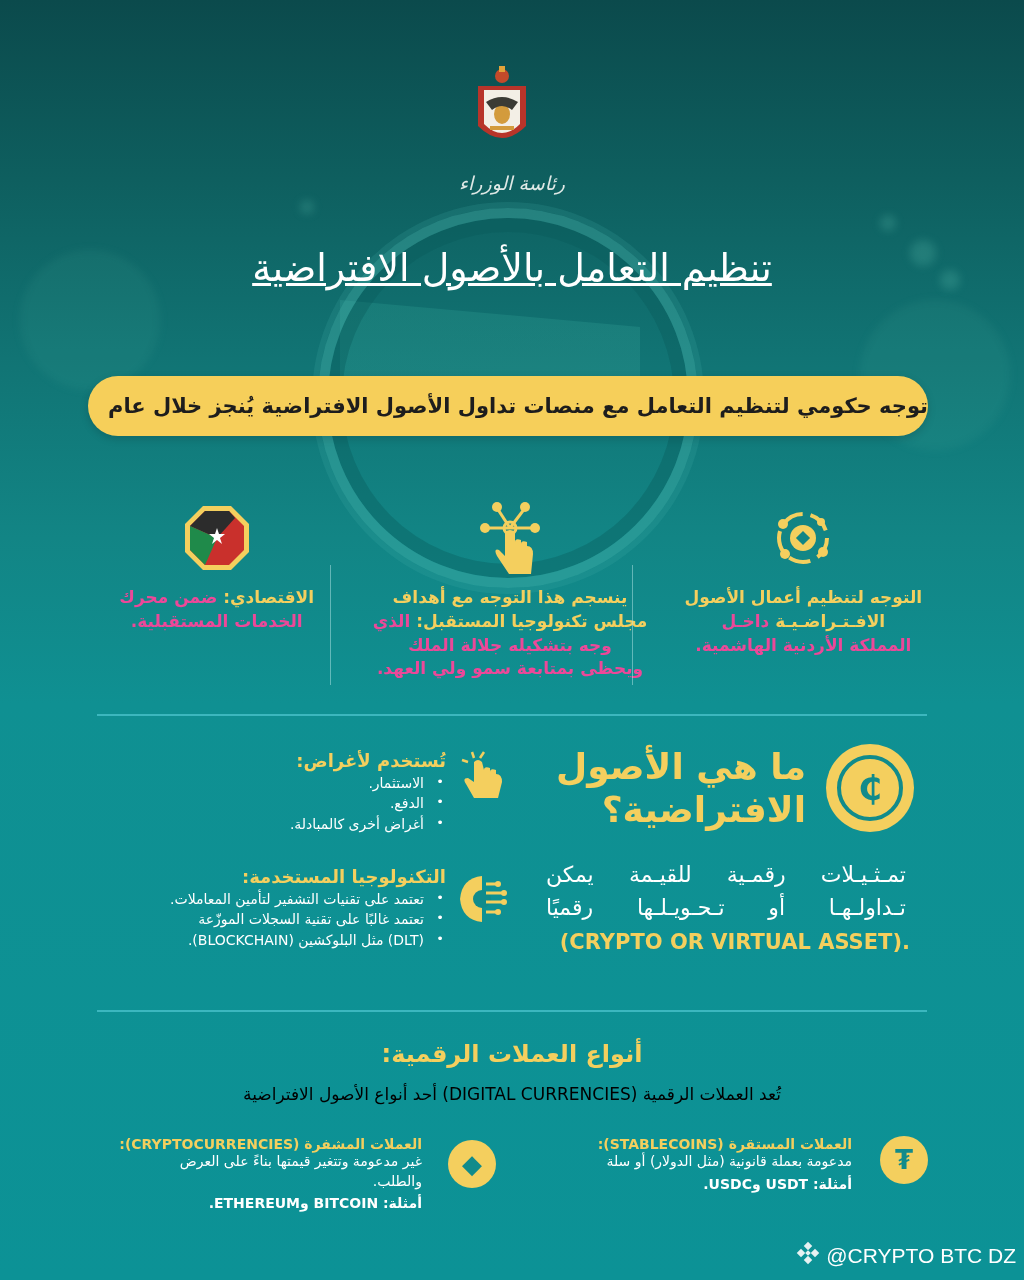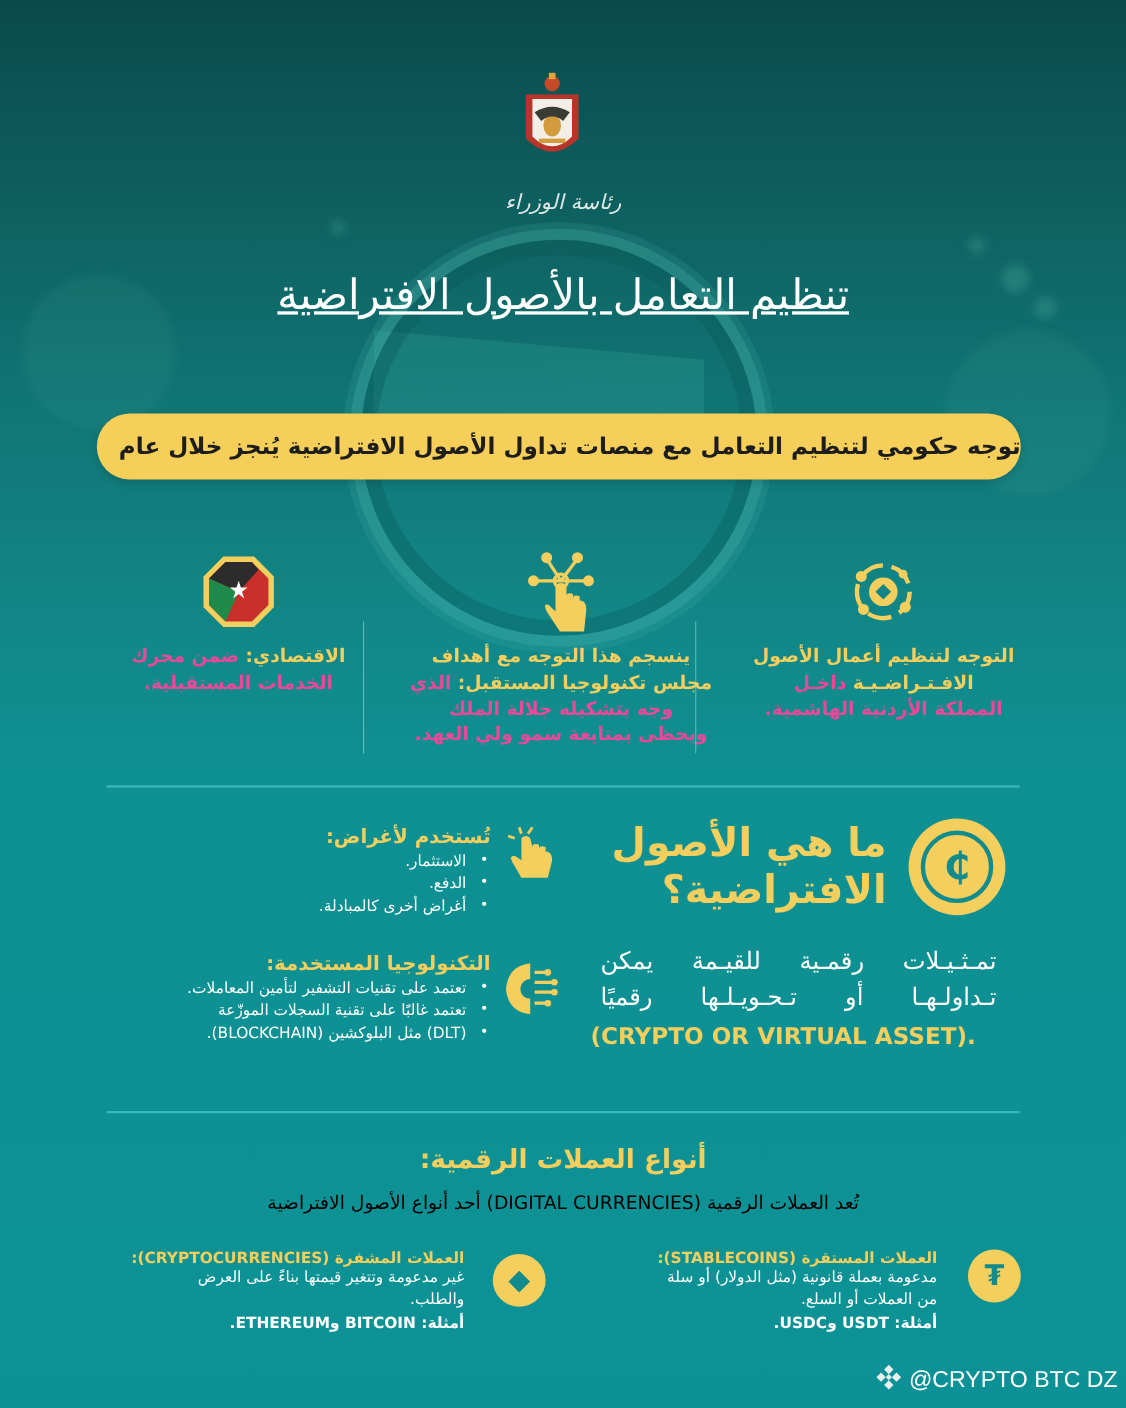--- a/index.html
+++ b/index.html
@@ -56,21 +56,21 @@
   .coin {
     position: absolute; left: 826px; top: 744px; width: 88px; height: 88px; border-radius: 50%;
     background: #f4cf5e; display: flex; align-items: center; justify-content: center;
   }
   .coin .inner { width: 66px; height: 66px; border-radius: 50%; border: 4px solid #118b8b; display: flex; align-items: center; justify-content: center; color: #118b8b; font-size: 34px; font-weight: bold; }
   .what-desc {
     position: absolute; right: 118px; top: 858px; width: 360px; text-align: justify; text-align-last: justify;
     font-size: 22px; line-height: 1.5; color: #ffffff;
   }
   .what-en {
-    position: absolute; right: 132px; top: 930px; color: #f4cf5e; font-weight: bold; font-size: 21px; direction: ltr; text-align: center;
+    position: absolute; right: 114px; top: 930px; color: #f4cf5e; font-weight: bold; font-size: 21px; direction: ltr; text-align: right;
     width: 360px;
   }
   .info-block { position: absolute; text-align: right; }
   .info-block h4 { color: #f4cf5e; font-size: 18px; font-weight: bold; margin-bottom: 2px; }
   .info-block ul { list-style: none; }
   .info-block li { font-size: 14px; line-height: 1.45; color: #fff; position: relative; padding-right: 22px; }
   .info-block li::before { content: "•"; position: absolute; right: 2px; color: #fff; font-size: 13px; }
   .types-title { position: absolute; left: 0; right: 0; top: 1040px; text-align: center; color: #f4cf5e; font-weight: bold; font-size: 24px; }
   .types-sub { position: absolute; left: 0; right: 0; top: 1084px; text-align: center; color: #000000; font-size: 17px; }
   .tcoin { position: absolute; width: 48px; height: 48px; border-radius: 50%; background: #f4cf5e; display: flex; align-items: center; justify-content: center; color: #118b8b; font-size: 26px; font-weight: bold; }
@@ -243,21 +243,20 @@
 
 <div class="hrule" style="top:1010px;"></div>
 
 <div class="types-title">أنواع العملات الرقمية:</div>
 <div class="types-sub">تُعد العملات الرقمية (DIGITAL CURRENCIES) أحد أنواع الأصول الافتراضية</div>
 
 <div class="tcoin" style="left:880px;top:1136px;">₮</div>
 <div class="type-block" style="right:172px;top:1136px;width:300px;">
   <div class="th">العملات المستقرة (STABLECOINS):</div>
   <div class="td">مدعومة بعملة قانونية (مثل الدولار) أو سلة</div>
-  <div class="td">من العملات أو السلع.</div>
   <div class="tx">أمثلة: USDT وUSDC.</div>
 </div>
 
 <div class="tcoin" style="left:448px;top:1140px;">◆</div>
 <div class="type-block" style="right:602px;top:1136px;width:330px;">
   <div class="th">العملات المشفرة (CRYPTOCURRENCIES):</div>
   <div class="td">غير مدعومة وتتغير قيمتها بناءً على العرض</div>
   <div class="td">والطلب.</div>
   <div class="tx">أمثلة: BITCOIN وETHEREUM.</div>
 </div>

